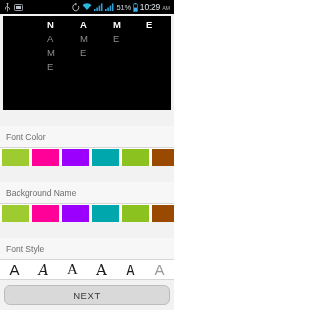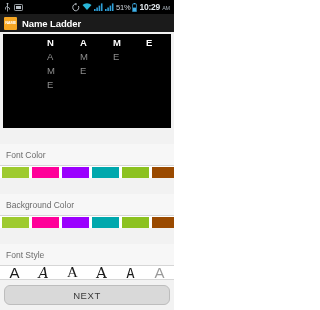--- a/index.html
+++ b/index.html
@@ -14,21 +14,21 @@
   
   .statusbar {
     height:14px; background:#000000; color:#d8dde3;
     display:flex; align-items:center; padding:0 2px;
     font-size:7.5px; flex:0 0 14px;
   }
   .sb-left { display:flex; align-items:center; gap:3px; padding-left:2px; }
   .sb-right { margin-left:auto; display:flex; align-items:center; gap:2px; padding-right:2px;justify-content:center; }
   .sb-ico { display:block; }
   .sb-batt-text { color:#cfd6dd; font-size:7.5px; letter-spacing:-.2px; }
-  .sb-clock { color:#dfe5ea; font-size:8.5px; letter-spacing:-.2px;font-weight:bold; }
+  .sb-clock { color:#dfe5ea; font-size:8.5px; letter-spacing:-.2px; }
   .sb-ampm { color:#aab3bb; font-size:5.5px; letter-spacing:-.2px; position:relative; top:1px; }
 
   
   .titlebar {
     height:18px; background:#1b1b1b; display:flex; align-items:center;
     padding:0 4px; gap:5px; flex:0 0 18px;
   }
   .app-icon {
     width:13px; height:13px; background:#f5a623; border-radius:1px;
     display:flex; align-items:center; justify-content:center;
@@ -123,24 +123,20 @@
       <svg class="sb-ico" width="5" height="9" viewBox="0 0 5 9">
         <rect x="1.6" y="0" width="1.8" height="1" fill="#3fb0e8"></rect>
         <rect x="0.4" y="1" width="4.2" height="8" rx="0.5" fill="none" stroke="#3fb0e8" stroke-width="0.7"></rect>
         <rect x="1" y="4.6" width="3" height="4" fill="#3fb0e8"></rect>
       </svg>
       <span class="sb-clock">10:29</span>
       <span class="sb-ampm">AM</span>
     </div>
   </div>
 
-  <div class="titlebar">
-    <div class="app-icon">NAME</div>
-    <div class="app-title">Name Ladder</div>
-  </div>
 
   <div class="preview">
     <div class="ladder">
 
       <div class="lad-col">
         <div class="cell head">N</div>
         <div class="cell tail">A</div>
         <div class="cell tail">M</div>
         <div class="cell tail">E</div>
       </div>
@@ -167,21 +163,21 @@
   <div class="swatch-row">
     <div class="swatch" style="background:#9ecb2f"></div>
     <div class="swatch" style="background:#ff0099"></div>
     <div class="swatch" style="background:#9b00ff"></div>
     <div class="swatch" style="background:#00a8ad"></div>
     <div class="swatch" style="background:#8cc220"></div>
     <div class="swatch" style="background:#9a4a00"></div>
 
   </div>
 
-  <div class="section-label">Background Color</div>
+  <div class="section-label">Background Name</div>
   <div class="swatch-row">
     <div class="swatch" style="background:#9ecb2f"></div>
     <div class="swatch" style="background:#ff0099"></div>
     <div class="swatch" style="background:#9b00ff"></div>
     <div class="swatch" style="background:#00a8ad"></div>
     <div class="swatch" style="background:#8cc220"></div>
     <div class="swatch" style="background:#9a4a00"></div>
 
   </div>
 

